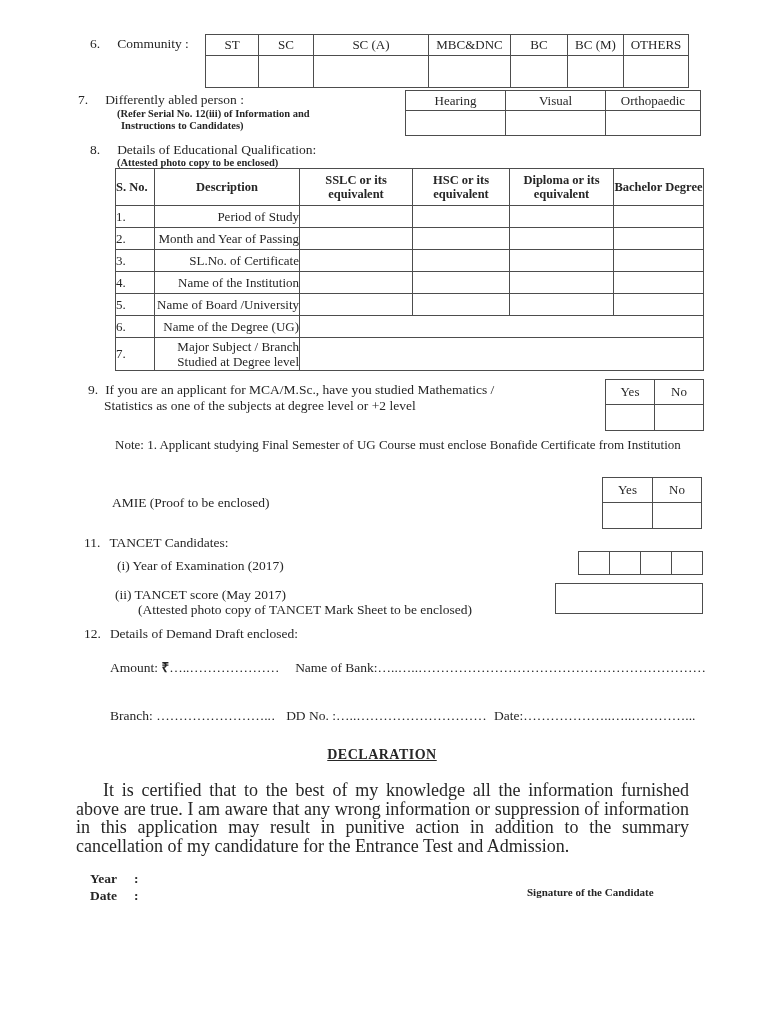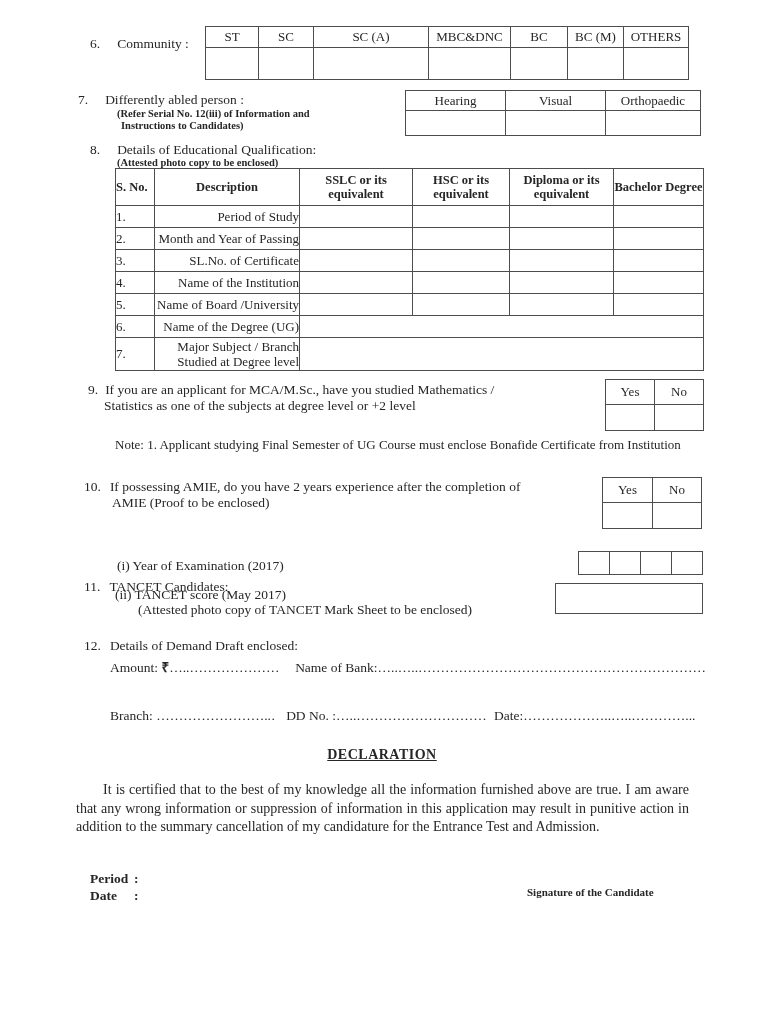--- a/index.html
+++ b/index.html
@@ -21,35 +21,35 @@
   .grid td,.grid th{border:1px solid #4d4d4d;padding:0;overflow:hidden;}
   .grid th{font-weight:bold;font-size:12.5px;line-height:14px;vertical-align:middle;}
   .hdr-cell{font-size:13px;text-align:center;vertical-align:middle;font-weight:normal;}
   .edu-no{font-size:13px;text-align:left;padding-left:7px;vertical-align:middle;}
   .edu-desc{font-size:13px;text-align:right;padding-left:6px;vertical-align:middle;line-height:15px;}
   .sno-hdr{text-align:left;padding-left:5px;}
   .dots{display:inline-block;overflow:hidden;white-space:nowrap;vertical-align:bottom;font-size:13.5px;}
   .bold{font-weight:bold;}
   .decl-title{font-size:14px;font-weight:bold;text-decoration:underline;letter-spacing:0.5px;margin-top:28px;}
   .para{
-    font-size:14px;line-height:18.5px;text-align:justify;text-indent:27px;
+    font-size:18px;line-height:18.5px;text-align:justify;text-indent:27px;
     white-space:normal;
   }
   .sig{font-size:11px;font-weight:bold;}
   .pl-label{display:inline-block;width:44px;font-weight:bold;font-size:13.5px;}
 </style>
 </head>
 <body>
 
 <div class="page">
 
   <div class="abs t" style="left:90px;top:36px;">
     <span class="num" style="margin-right:17px;">6.</span><span>Community :</span>
   </div>
-  <table class="grid abs" style="left:205px;top:26px;width:483px;border-radius:12px;">
+  <table class="grid abs" style="left:205px;top:34px;width:483px;border-radius:12px;">
     <colgroup>
         <col style="width:53px">
         <col style="width:55px">
         <col style="width:115px">
         <col style="width:82px">
         <col style="width:57px">
         <col style="width:56px">
         <col style="width:65px">
       </colgroup>
     <tbody>
@@ -191,43 +191,40 @@
     </tr>
     <tr style="height:26px;">
       <td></td>
       <td></td>
     </tr>
   </tbody>
     </table>
 
   <div class="abs notetext" style="left:115px;top:437px;">Note: 1. Applicant studying Final Semester of UG Course must enclose Bonafide Certificate from Institution</div>
 
-  <div class="abs t" style="left:84px;top:479px;">
-    <span class="num" style="margin-right:9px;">10.</span><span>If possessing AMIE, do you have 2 years experience after the completion of</span>
-  </div>
   <div class="abs t" style="left:112px;top:495px;">AMIE (Proof to be enclosed)</div>
   <table class="grid abs" style="left:602px;top:477px;width:99px;">
     <colgroup>
         <col style="width:50px">
         <col style="width:49px">
       </colgroup>
     <tbody>
         <tr style="height:25px;">
       <td class="hdr-cell">Yes</td>
       <td class="hdr-cell">No</td>
     </tr>
     <tr style="height:26px;">
       <td></td>
       <td></td>
     </tr>
   </tbody>
     </table>
 
   <div class="abs t" style="left:84px;top:535px;">
-    <span class="num" style="margin-right:9px;margin-top:44px;">11.</span><span>TANCET Candidates:</span>
+    <span class="num" style="margin-right:9px;">11.</span><span>TANCET Candidates:</span>
   </div>
   <div class="abs t" style="left:117px;top:558px;">(i)  Year of Examination (2017)</div>
   <table class="grid abs" style="left:578px;top:551px;width:124px;">
     <colgroup>
         <col style="width:31px">
         <col style="width:31px">
         <col style="width:31px">
         <col style="width:31px">
       </colgroup>
     <tbody>
@@ -236,36 +233,36 @@
       <td></td>
       <td></td>
       <td></td>
     </tr>
   </tbody>
     </table>
   <div class="abs t" style="left:115px;top:587px;">(ii) TANCET score  (May 2017)</div>
   <div class="abs t" style="left:138px;top:602px;">(Attested photo copy of TANCET Mark Sheet to be enclosed)</div>
   <div class="abs" style="left:555px;top:583px;width:146px;height:29px;border:1px solid #4d4d4d;"></div>
 
-  <div class="abs t" style="left:84px;top:626px;margin-top:12px;">
+  <div class="abs t" style="left:84px;top:626px;">
     <span class="num" style="margin-right:9px;">12.</span><span>Details of Demand Draft enclosed:</span>
   </div>
   <div class="abs t" style="left:110px;top:660px;">
     <span>Amount: </span><span class="bold">₹</span><span class="dots" style="width:112px;">…..…………………………………………………</span><span style="display:inline-block;width:14px;"></span><span>Name of Bank:</span><span class="dots" style="width:328px;">…..…..……………………………………………………………………………………………………</span>
   </div>
   <div class="abs t" style="left:110px;top:708px;">
     <span>Branch: </span><span class="dots" style="width:118px;">……………………..…….……………………………</span><span style="display:inline-block;width:12px;"></span><span>DD No. :</span><span class="dots" style="width:152px;">…..………………………….………………………</span><span style="display:inline-block;width:6px;"></span><span>Date:</span><span class="dots" style="width:172px;">………………..…..…………...……………………</span>
   </div>
 
   <div class="abs" style="left:0;top:745px;width:764px;text-align:center;">
     <span class="decl-title">DECLARATION</span>
   </div>
   <div class="abs para" style="left:76px;top:781px;width:613px;">It is certified that to the best of my knowledge all the information furnished above are true. I am aware that any wrong information or suppression of information in this application may result in punitive action in addition to the summary cancellation of my candidature for the Entrance Test and Admission.</div>
 
   <div class="abs" style="left:90px;top:869px;">
-    <span class="pl-label">Period</span><span class="bold t">:</span>
+    <span class="pl-label">Year</span><span class="bold t">:</span>
   </div>
   <div class="abs" style="left:90px;top:886px;">
     <span class="pl-label">Date</span><span class="bold t">:</span>
   </div>
   <div class="abs sig" style="left:527px;top:886px;">Signature of the Candidate</div>
 
 </div>
 
 </body></html>

